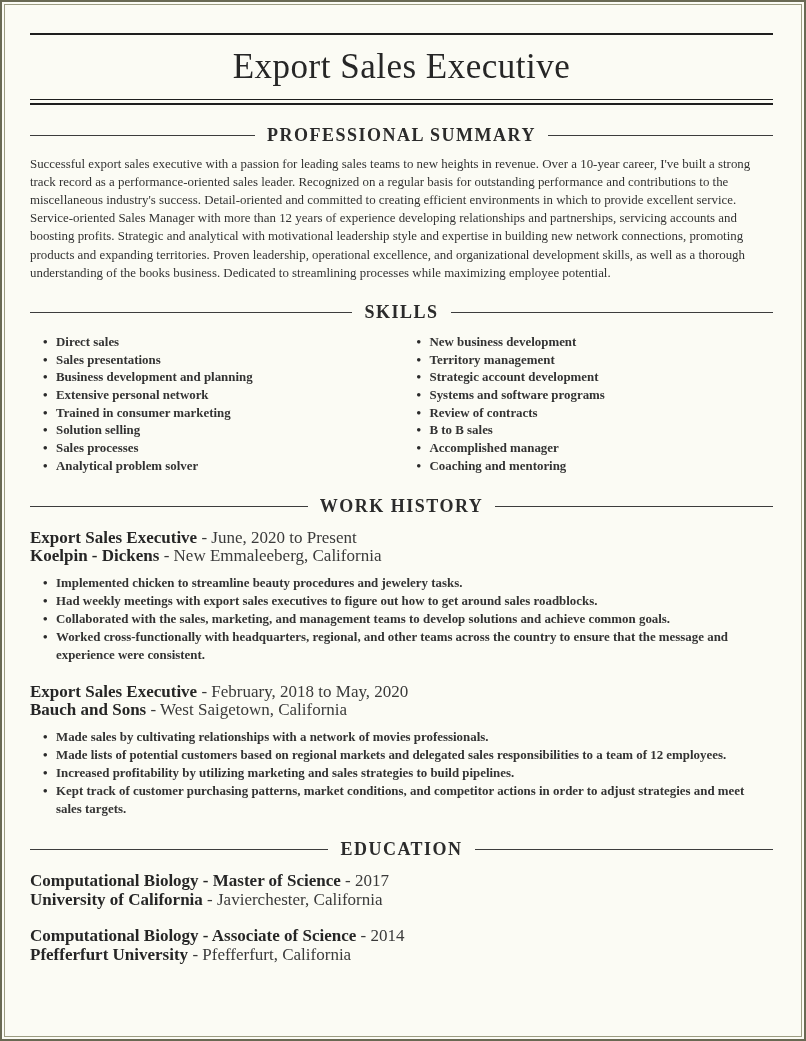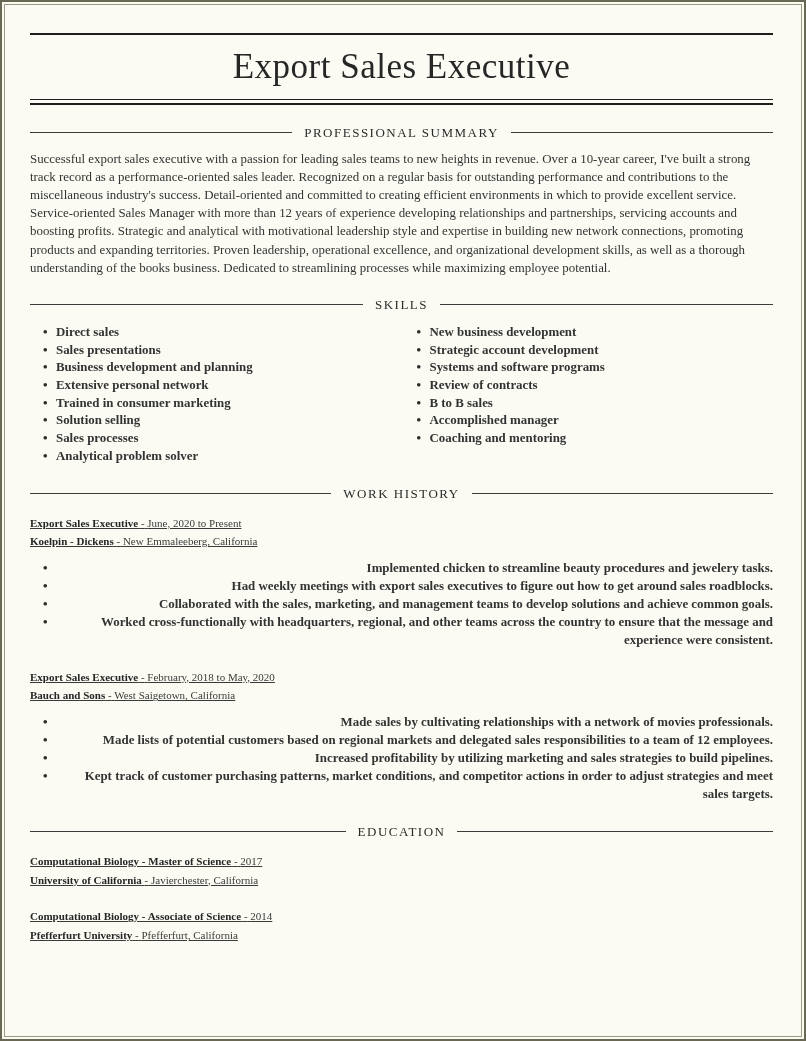--- a/index.html
+++ b/index.html
@@ -56,24 +56,25 @@
     align-items: center;
     margin-top: 20px;
   }
   .section-heading .rule {
     flex: 1;
     height: 0;
     border-top: 1.3px solid #3c3c3c;
   }
   .section-heading .label {
     padding: 0 12px;
-    font-size: 13px;
+    font-size: 18px;
     letter-spacing: 1.5px;
     color: #2b2b2b;
     white-space: nowrap;
+    font-weight: bold;
   }
   
   .summary-text {
     margin: 9px 0 0 0;
     font-size: 12.9px;
     line-height: 18.2px;
     color: #333;
   }
   
   ul.blist {
@@ -99,28 +100,27 @@
   .skills-cols {
     display: flex;
     margin-top: 11px;
   }
   .skills-cols ul { width: 50%; box-sizing: border-box; }
   .skills-cols ul.right-col { padding-left: 15px; }
   
   .job { margin-top: 12px; }
   .job + .job { margin-top: 18px; }
   .head-line {
-    font-size: 11px;
+    font-size: 17px;
     line-height: 18.8px;
     color: #3a3a3a;
-    text-decoration: underline;
   }
   .head-line b { color: #262626; }
   .job ul.blist { margin-top: 9px; }
-  .job ul.blist li { line-height: 17.9px; text-align: right; }
+  .job ul.blist li { line-height: 17.9px; }
   
   .edu-entry { margin-top: 12px; }
   .edu-entry + .edu-entry { margin-top: 18px; }
 </style>
 </head>
 <body>
 
 <div class="frame-outer"></div>
 <div class="frame-inner"></div>
 
@@ -149,20 +149,21 @@
       <li>Sales presentations</li>
       <li>Business development and planning</li>
       <li>Extensive personal network</li>
       <li>Trained in consumer marketing</li>
       <li>Solution selling</li>
       <li>Sales processes</li>
       <li>Analytical problem solver</li>
     </ul>
     <ul class="blist right-col">
       <li>New business development</li>
+      <li>Territory management</li>
       <li>Strategic account development</li>
       <li>Systems and software programs</li>
       <li>Review of contracts</li>
       <li>B to B sales</li>
       <li>Accomplished manager</li>
       <li>Coaching and mentoring</li>
     </ul>
   </div>
 
   <div class="section-heading">

